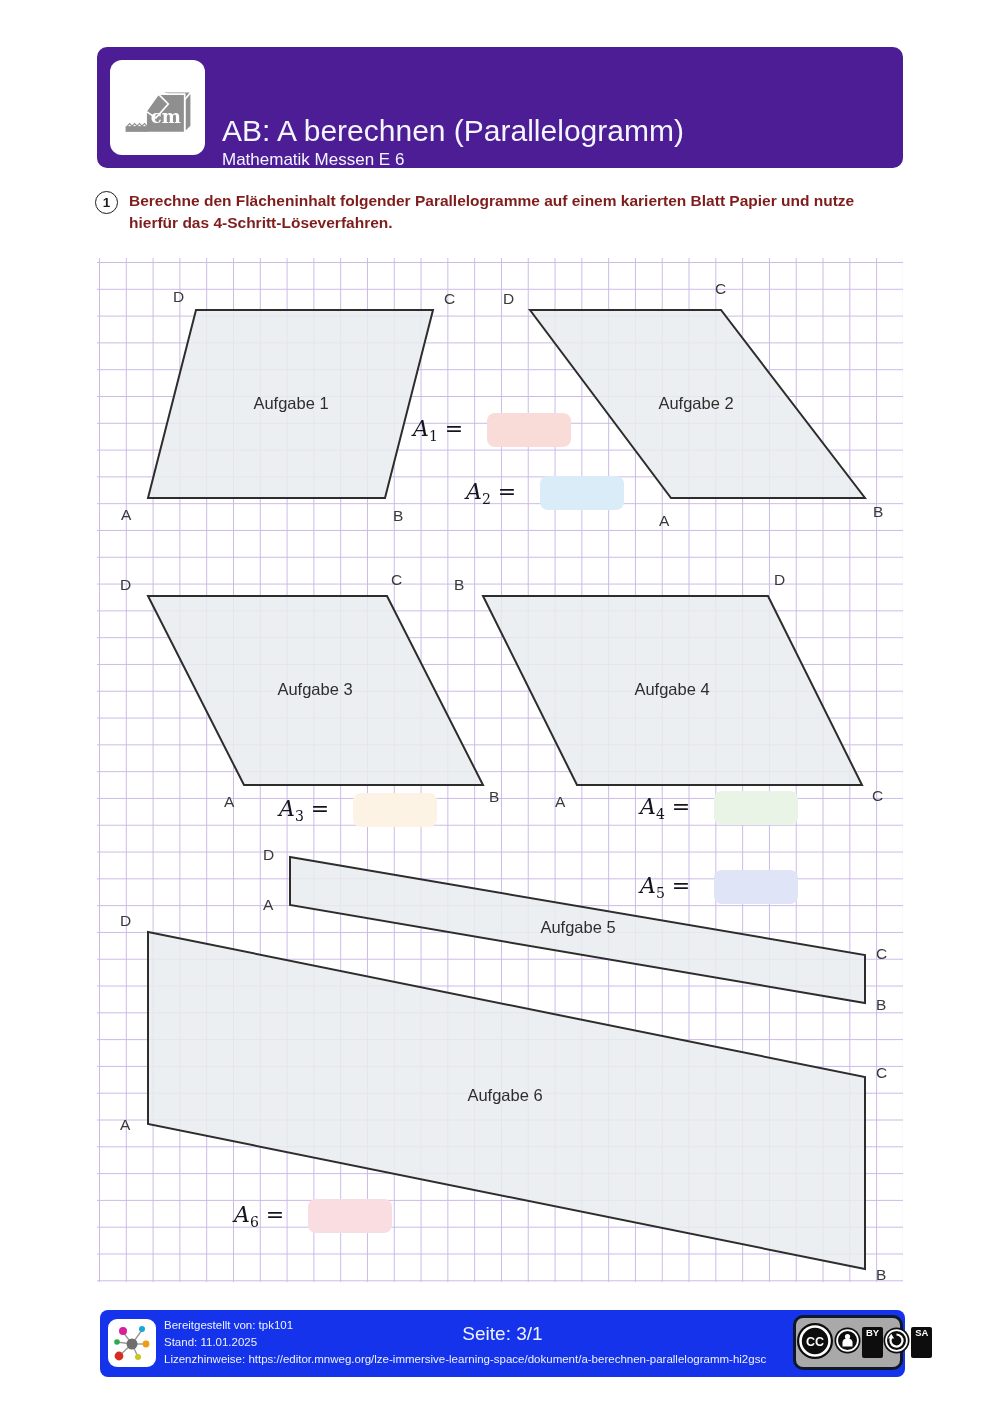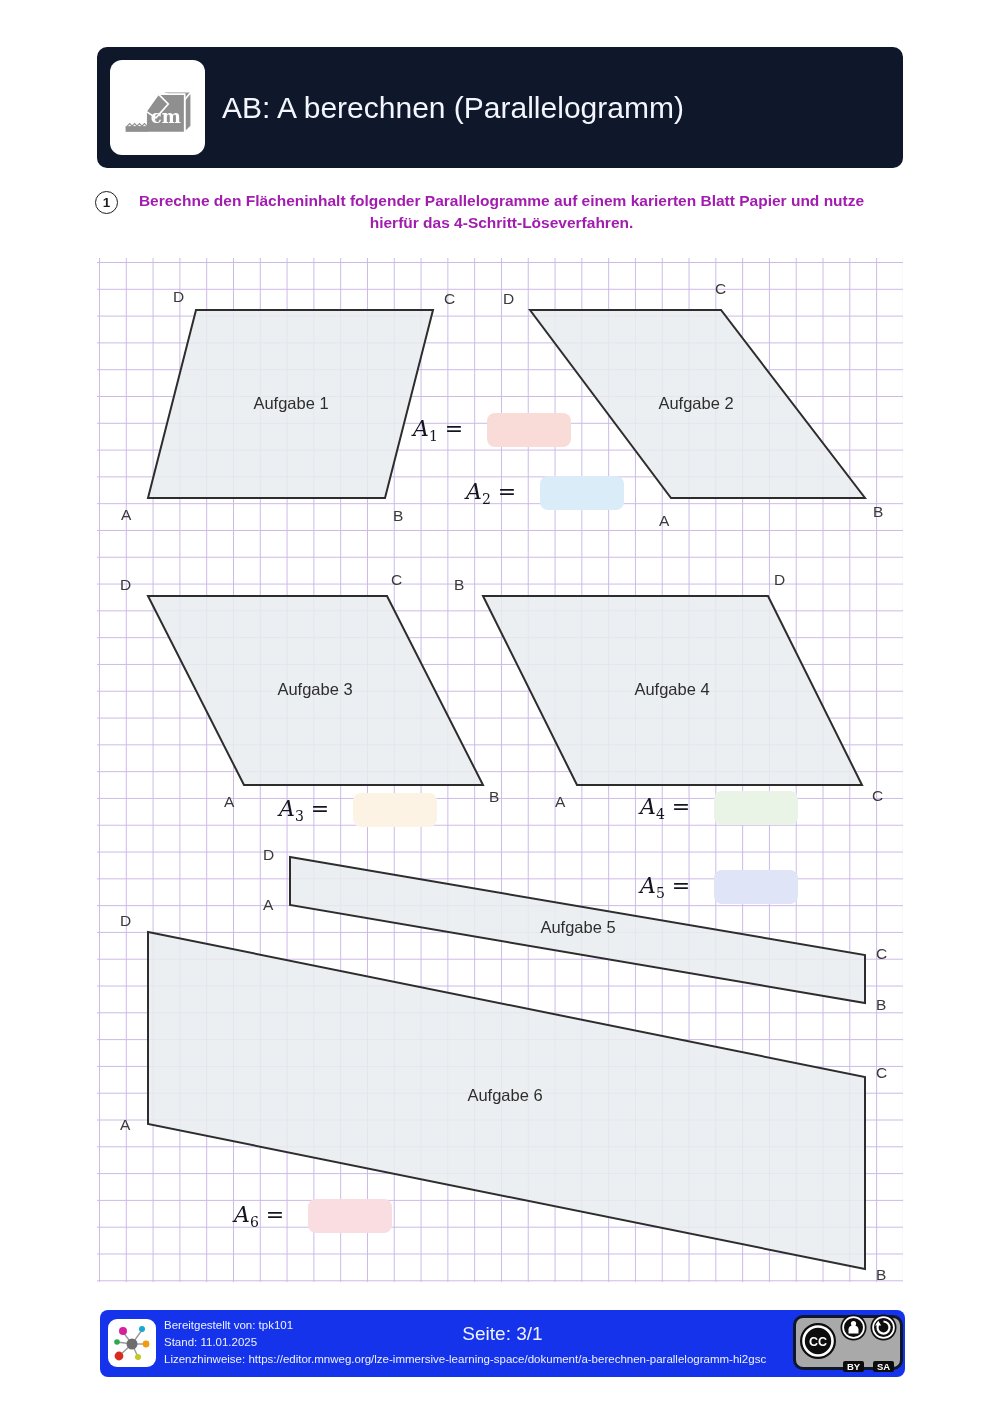--- a/index.html
+++ b/index.html
@@ -1,32 +1,32 @@
 <!DOCTYPE html>
 <html><head>
 <meta charset="utf-8">
 <style>
   html,body{margin:0;padding:0;background:#fff;}
   .page{position:relative;width:1000px;height:1416px;background:#ffffff;
         font-family:"Liberation Sans",sans-serif;overflow:hidden;}
 
   
   .header-bar{position:absolute;left:97px;top:47px;width:806px;height:121px;
-        background:#0f172a;border-radius:10px;display:flex;align-items:center;}
+        background:#4c1d95;border-radius:10px;display:flex;align-items:flex-end;}
   .logo-box{position:absolute;left:13px;top:13px;width:95px;height:95px;
         background:#ffffff;border-radius:12px;display:flex;align-items:center;justify-content:center;}
   .header-text{margin-left:125px;display:flex;flex-direction:column;gap:7px;color:#f4f6ff;}
   .header-title{font-size:30px;line-height:26px;font-weight:400;}
   .header-subtitle{font-size:17px;line-height:17px;font-weight:400;}
 
   
   .task-row{position:absolute;left:95px;top:190px;width:790px;display:flex;gap:11px;}
   .task-num{flex:0 0 auto;width:21px;height:21px;border:1.6px solid #1d1d1f;border-radius:50%;
         display:flex;align-items:center;justify-content:center;font-size:13.5px;font-weight:700;color:#1d1d1f;margin-top:1px;}
-  .task-text{font-size:15.5px;line-height:22px;font-weight:700;color:#a21caf;width:745px;text-align:center;}
+  .task-text{font-size:15.5px;line-height:22px;font-weight:700;color:#7f1d1d;width:745px;}
 
   
   .grid-area{position:absolute;left:97px;top:258px;width:806px;height:1024px;background:#ffffff;
      background-image:linear-gradient(to right,#ccbae7 1px,transparent 1px),
                       linear-gradient(to bottom,#ccbae7 1px,transparent 1px);
      background-size:26.8px 26.8px;background-position:2px 4px;}
   .grid-area svg{position:absolute;left:0;top:0;}
   .formula{position:absolute;display:flex;align-items:center;gap:24px;height:34px;}
   .math{font-family:"DejaVu Serif",serif;font-style:italic;font-size:22px;color:#141420;white-space:nowrap;}
   .math sub{font-size:14px;font-style:normal;font-family:"DejaVu Serif",serif;}
@@ -35,21 +35,21 @@
   
   .footer-bar{position:absolute;left:100px;top:1310px;width:805px;height:67px;
         background:#1533eb;border-radius:8px;color:#eef2ff;}
   .footer-logo{position:absolute;left:8px;top:9px;width:48px;height:48px;background:#fff;border-radius:9px;}
   .footer-meta{position:absolute;left:64px;top:7px;width:660px;font-size:11.5px;line-height:17px;white-space:nowrap;overflow:hidden;}
   .footer-meta a{color:#eef2ff;text-decoration:none;}
   .footer-page{position:absolute;left:0;right:0;top:13px;text-align:center;font-size:19px;}
   .cc-badge{position:absolute;right:2px;top:5px;width:110px;height:55px;background:#a9a9a9;
         border:3px solid #0f172a;border-radius:10px;box-sizing:border-box;
         display:flex;align-items:center;justify-content:space-evenly;}
-  .cc-col{display:flex;flex-direction:column;align-items:center;gap:16px;}
+  .cc-col{display:flex;flex-direction:row;gap:1px;}
   .cc-chip{background:#0d0d0d;color:#fff;font-size:9.5px;font-weight:700;line-height:11px;padding:0 4px;border-radius:2px;}
 </style>
 </head>
 <body>
 
 <div class="page">
 
   <div class="header-bar">
     <div class="logo-box">
       <span>
@@ -59,20 +59,21 @@
           <path d="M33,54 L48,33 L80,33 L80,80 L33,80 Z" fill="#8f8f8f" stroke="#fff" stroke-width="2"></path>
           <path d="M33,54 L48,33 L60,45 L45,62 Z" fill="#8f8f8f" stroke="#fff" stroke-width="2"></path>
           <text x="57" y="68" font-family="DejaVu Serif, serif" font-weight="700" font-size="22" fill="#ffffff" text-anchor="middle">cm</text>
           <rect x="8" y="72" width="27" height="7" fill="#8f8f8f"></rect>
           <path d="M10,72 l3,-3 l3,3 l3,-3 l3,3 l3,-3 l3,3 l3,-3 l3,3" stroke="#8f8f8f" stroke-width="1.5" fill="none"></path>
         </svg>
       </span>
     </div>
     <div class="header-text">
       <div class="header-title">AB: A berechnen (Parallelogramm)</div>
+      <div class="header-subtitle">Mathematik Messen E 6</div>
     </div>
   </div>
 
   <div class="task-row">
     <div class="task-num">1</div>
     <div class="task-text">Berechne den Flächeninhalt folgender Parallelogramme auf einem karierten Blatt Papier und nutze hierfür das 4-Schritt-Löseverfahren.</div>
   </div>
 
   <div class="grid-area" id="grid-area">
       <svg width="806" height="1024" viewBox="0 0 806 1024">

